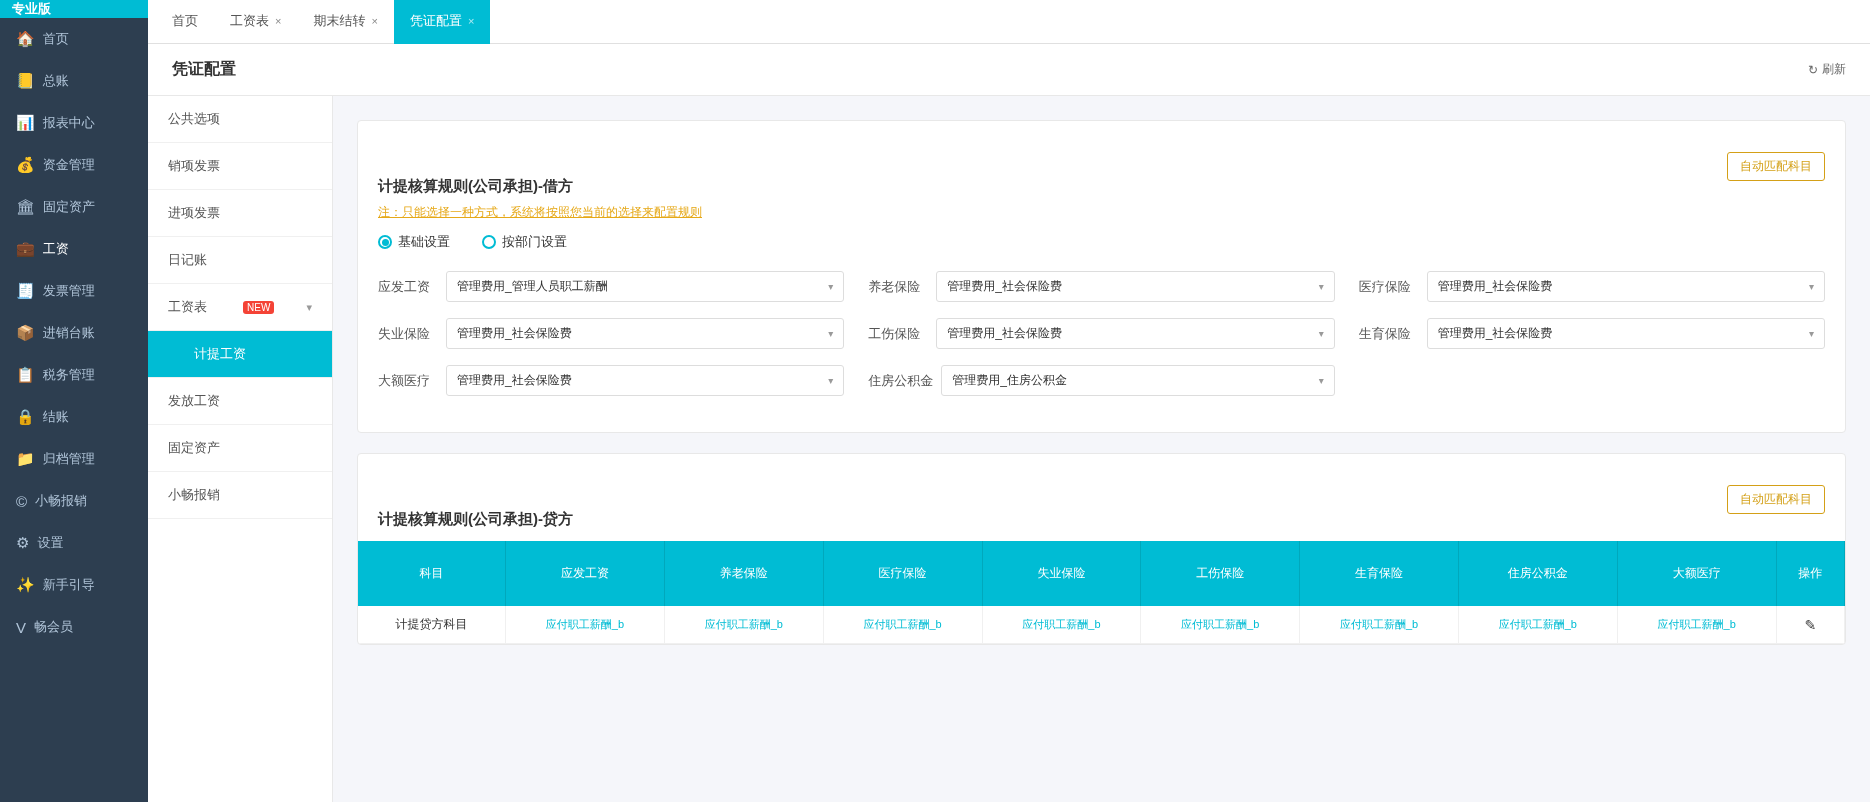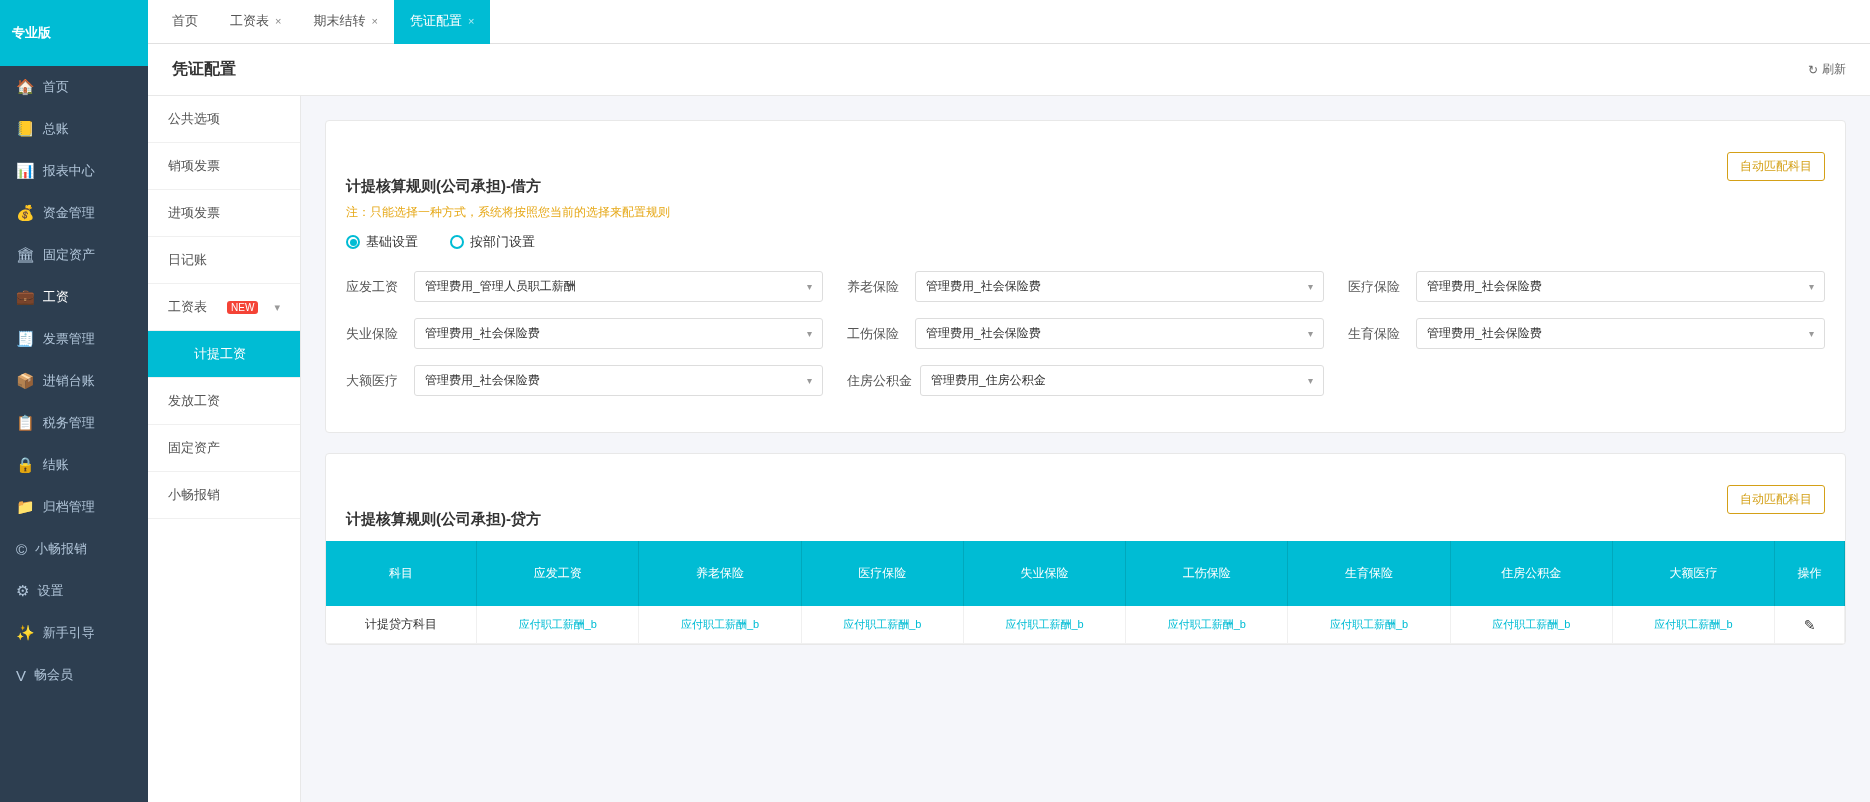--- a/index.html
+++ b/index.html
@@ -11,21 +11,21 @@
       background: #2d3e50;
       display: flex;
       flex-direction: column;
       height: 100%;
       flex-shrink: 0;
     }
     .sidebar-header {
       background: #00bcd4;
       color: #fff;
       font-size: 13px;
-      padding: 24px 12px;
+      padding: 0 12px;
       font-weight: bold;
     }
     .sidebar-item {
       display: flex;
       align-items: center;
       gap: 8px;
       padding: 12px 16px;
       color: #b0c4d8;
       cursor: pointer;
       font-size: 13px;
@@ -103,21 +103,21 @@
 
     
     .content-wrapper {
       display: flex;
       flex: 1;
       overflow: hidden;
     }
 
     
     .left-nav {
-      width: 153px;
+      width: 185px;
       background: #fff;
       border-right: 1px solid #e8e8e8;
       flex-shrink: 0;
       overflow-y: auto;
     }
     .left-nav-item {
       display: flex;
       align-items: center;
       justify-content: space-between;
       padding: 14px 20px;
@@ -174,20 +174,21 @@
       background: #fff;
       padding: 5px 12px;
       border-radius: 3px;
       cursor: pointer;
       font-size: 12px;
     }
     .warning-text {
       color: #e6a817;
       font-size: 12px;
       padding: 8px 20px 0;
+      text-decoration: underline;
     }
     .radio-group {
       display: flex;
       align-items: center;
       gap: 32px;
       padding: 12px 20px;
     }
     .radio-item {
       display: flex;
       align-items: center;

